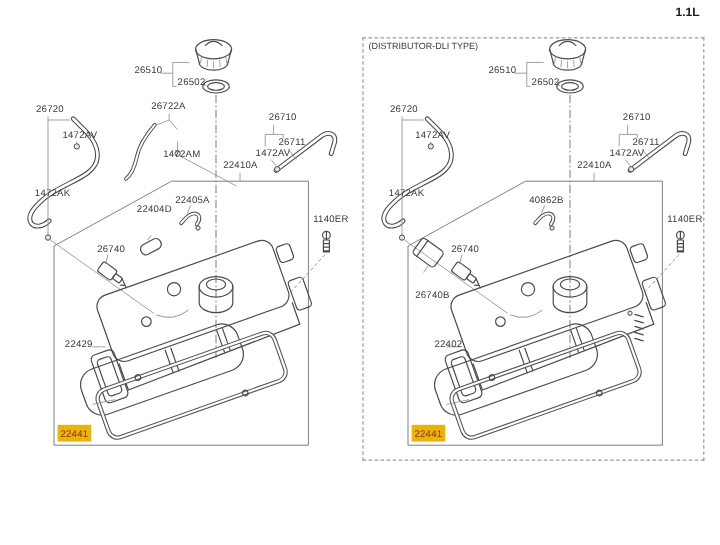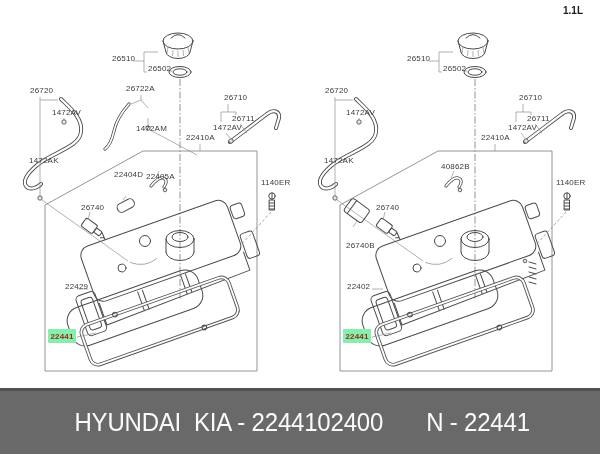--- a/index.html
+++ b/index.html
@@ -18,23 +18,23 @@
   .dashdot{stroke:#777;stroke-width:.8;fill:none;stroke-dasharray:7 2 1.5 2;}
   .dashed{stroke:#8f8f8f;stroke-width:.8;fill:none;stroke-dasharray:3 2;}
   .dot{fill:#e6e6e6;stroke:#444;stroke-width:.8;}
   .plbl{position:absolute;font-size:8px;line-height:9px;color:#3a3a3a;white-space:nowrap;
         letter-spacing:.2px;}
   .engine{position:absolute;left:543px;top:5px;width:40px;font-size:10px;font-weight:bold;
           color:#1c1c1c;text-align:right;}
   .dli-box{position:absolute;left:302px;top:31px;width:285px;height:353px;
            border:1px dashed #9a9a9a;box-sizing:border-box;}
   .dli-title{position:absolute;left:4px;top:2px;font-size:7.5px;color:#3a3a3a;white-space:nowrap;}
-  .badge{position:absolute;width:28px;height:14px;background:#86efac;color:#8f2b20;
-         font-size:8px;font-weight:bold;display:flex;align-items:center;justify-content:center;
-         letter-spacing:.2px;}
+  .badge{position:absolute;width:28px;height:14px;background:#eab308;color:#8f2b20;
+         font-size:8px;font-weight:normal;display:flex;align-items:center;justify-content:center;
+         letter-spacing:.2px;margin-top:25px;}
   .banner{position:absolute;left:0;top:388px;width:600px;height:66px;background:#696969;
           border-top:3px solid #515151;box-sizing:border-box;display:flex;align-items:center;
           justify-content:center;gap:34px;}
   .banner span{font-size:25px;color:#fbfbfb;letter-spacing:-.2px;white-space:pre;
                transform:scaleX(.96);}
 </style>
 </head>
 <body>
 
 <div class="stage">
@@ -147,53 +147,52 @@
         <path class="thin" d="M62,221 L58,227"></path>
 
         <path class="ln" d="M234,262 l7,2 m-7,3 l7,2 m-7,3 l7,2 m-7,3 l7,2 m-7,3 l7,2"></path>
         <circle class="dot" cx="230" cy="261" r="1.8"></circle>
       </g>
     </g>
   </svg>
 
   <div class="engine">1.1L</div>
 
+  <div class="dli-box">
+    <span class="dli-title">(DISTRIBUTOR-DLI TYPE)</span>
+  </div>
 
   <span class="plbl" style="left:112px;top:54px">26510</span>
   <span class="plbl" style="left:148px;top:64px">26502</span>
   <span class="plbl" style="left:30px;top:86px">26720</span>
   <span class="plbl" style="left:126px;top:84px">26722A</span>
   <span class="plbl" style="left:52px;top:108px">1472AV</span>
   <span class="plbl" style="left:136px;top:124px">1472AM</span>
   <span class="plbl" style="left:224px;top:93px">26710</span>
   <span class="plbl" style="left:232px;top:114px">26711</span>
   <span class="plbl" style="left:213px;top:123px">1472AV</span>
   <span class="plbl" style="left:186px;top:133px">22410A</span>
   <span class="plbl" style="left:29px;top:156px">1472AK</span>
-  <span class="plbl" style="left:146px;top:172px">22405A</span>
+  <span class="plbl" style="left:146px;top:162px">22405A</span>
   <span class="plbl" style="left:114px;top:170px">22404D</span>
   <span class="plbl" style="left:81px;top:203px">26740</span>
   <span class="plbl" style="left:261px;top:178px">1140ER</span>
-  <span class="plbl" style="left:65px;top:282px">22429</span>
+  <span class="plbl" style="left:54px;top:282px">22429</span>
   <div class="badge" style="left:48px;top:329px">22441</div>
 
   <span class="plbl" style="left:407px;top:54px">26510</span>
   <span class="plbl" style="left:443px;top:64px">26502</span>
   <span class="plbl" style="left:325px;top:86px">26720</span>
   <span class="plbl" style="left:346px;top:108px">1472AV</span>
   <span class="plbl" style="left:519px;top:93px">26710</span>
   <span class="plbl" style="left:527px;top:114px">26711</span>
   <span class="plbl" style="left:508px;top:123px">1472AV</span>
   <span class="plbl" style="left:481px;top:133px">22410A</span>
   <span class="plbl" style="left:324px;top:156px">1472AK</span>
   <span class="plbl" style="left:441px;top:162px">40862B</span>
   <span class="plbl" style="left:376px;top:203px">26740</span>
   <span class="plbl" style="left:346px;top:241px">26740B</span>
   <span class="plbl" style="left:556px;top:178px">1140ER</span>
-  <span class="plbl" style="left:347px;top:282px">22402</span>
+  <span class="plbl" style="left:362px;top:282px">22402</span>
   <div class="badge" style="left:343px;top:329px">22441</div>
 
-  <div class="banner">
-    <span>HYUNDAI  KIA - 2244102400</span>
-    <span>N - 22441</span>
-  </div>
 
 </div>
 
 </body></html>

